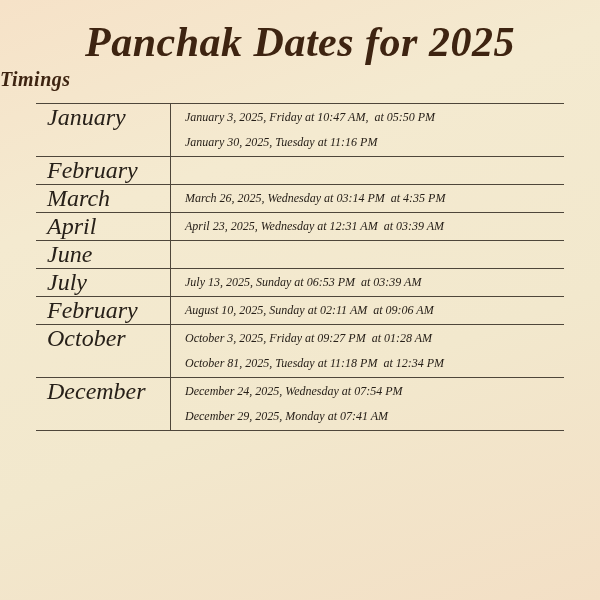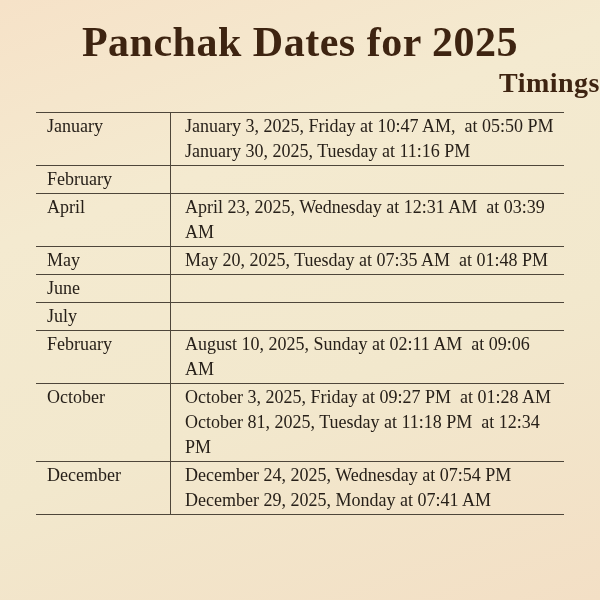--- a/index.html
+++ b/index.html
@@ -15,64 +15,65 @@
     height: 600px;
     overflow: hidden;
     font-family: "Liberation Serif", serif;
     background: linear-gradient(160deg, #f6e2c8 0%, #f4ead0 30%, #f2e8cd 62%, #f3dfc5 100%);
   }
   .poster {
     position: relative;
     width: 600px;
     height: 436px;
     padding-top: 20px;
+    font-style: italic;
   }
   .title {
     margin: 0;
     text-align: center;
     font-size: 42px;
     line-height: 1.05;
     font-weight: 700;
     color: var(--title);
     letter-spacing: 0.5px;
   }
   .subtitle {
     margin: 4px 0 0;
-    text-align: right;
-    font-size: 28px;
+    text-align: left;
+    font-size: 20px;
     line-height: 1.1;
     font-weight: 700;
     color: var(--title);
     letter-spacing: 0.5px;
   }
   .panchak-table {
     margin: 13px auto 0;
     width: 528px;
     border-bottom: 1px solid var(--line);
   }
   .row {
     display: flex;
     align-items: stretch;
     border-top: 1px solid var(--line);
   }
   .month-cell {
     width: 135px;
     flex: 0 0 135px;
     padding: 1px 4px 1px 11px;
     border-right: 1px solid var(--line);
-    font-size: 18px;
+    font-size: 24px;
     line-height: 25px;
     color: var(--text);
   }
   .detail-cell {
     flex: 1;
     padding: 1px 2px 1px 14px;
   }
   .detail-line {
-    font-size: 18px;
+    font-size: 12px;
     line-height: 25px;
     color: var(--text);
     white-space: pre-wrap;
   }
 </style>
 </head>
 <body>
 
 <div class="poster">
   <h1 class="title">Panchak Dates for 2025</h1>
@@ -84,41 +85,44 @@
     <div class="detail-cell">
           <div class="detail-line">January 3, 2025, Friday at 10:47 AM,  at 05:50 PM</div>
           <div class="detail-line">January 30, 2025, Tuesday at 11:16 PM</div>
         </div>
   </div>
 
   <div class="row">
     <div class="month-cell">February</div>
   </div>
 
+  <div class="row">
+    <div class="month-cell">March</div>
+    <div class="detail-cell">
+          <div class="detail-line">March 26, 2025, Wednesday at 03:14 PM  at 4:35 PM</div>
+        </div>
+  </div>
 
   <div class="row">
     <div class="month-cell">April</div>
     <div class="detail-cell">
           <div class="detail-line">April 23, 2025, Wednesday at 12:31 AM  at 03:39 AM</div>
         </div>
   </div>
 
-  <div class="row">
-    <div class="month-cell">May</div>
-    <div class="detail-cell">
-          <div class="detail-line">May 20, 2025, Tuesday at 07:35 AM  at 01:48 PM</div>
-        </div>
-  </div>
 
   <div class="row">
     <div class="month-cell">June</div>
   </div>
 
   <div class="row">
     <div class="month-cell">July</div>
+    <div class="detail-cell">
+          <div class="detail-line">July 13, 2025, Sunday at 06:53 PM  at 03:39 AM</div>
+        </div>
   </div>
 
   <div class="row">
     <div class="month-cell">February</div>
     <div class="detail-cell">
           <div class="detail-line">August 10, 2025, Sunday at 02:11 AM  at 09:06 AM</div>
         </div>
   </div>
 
 

